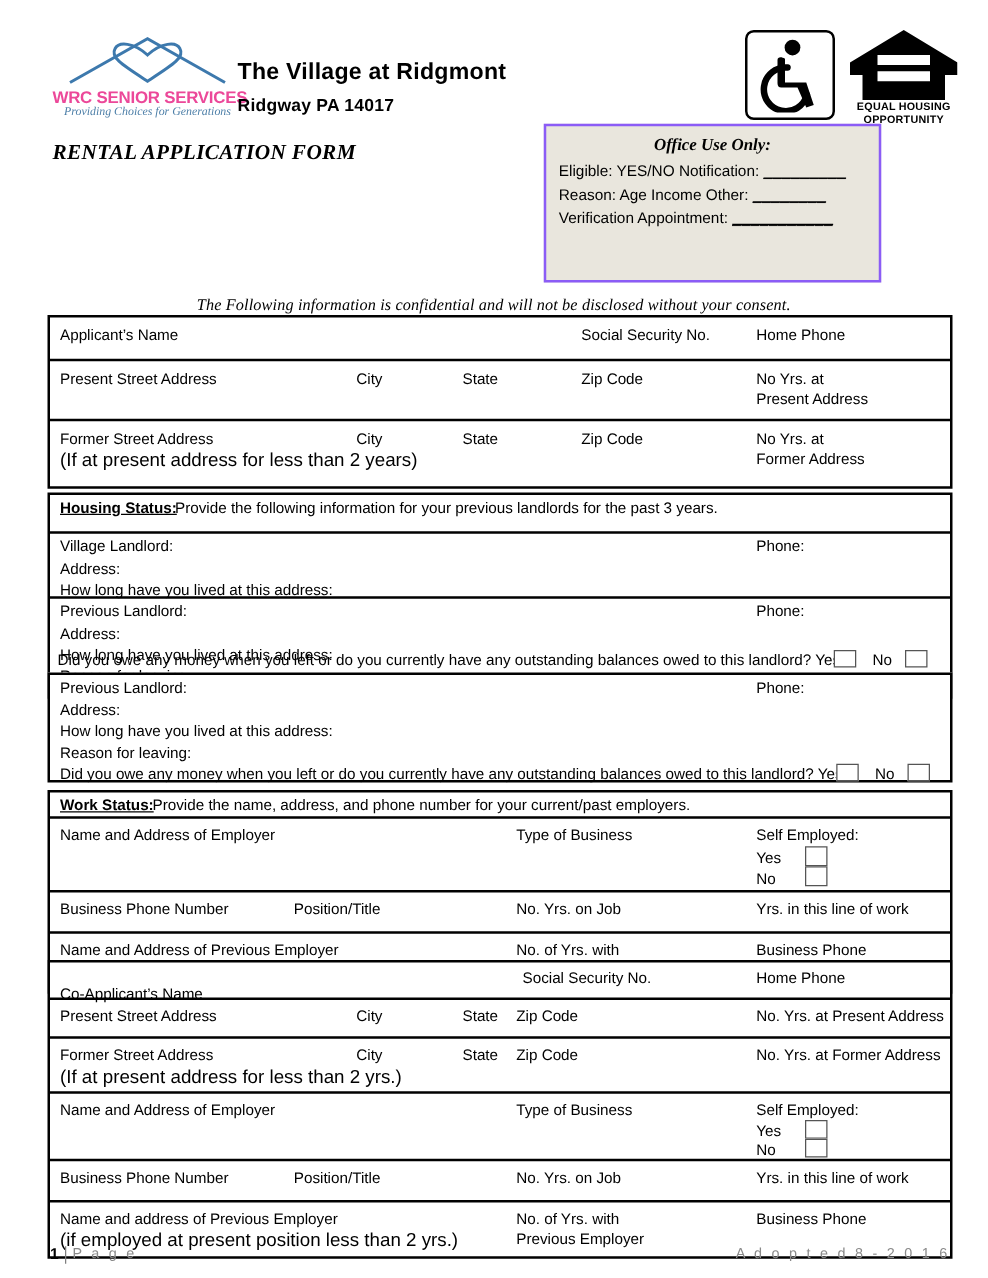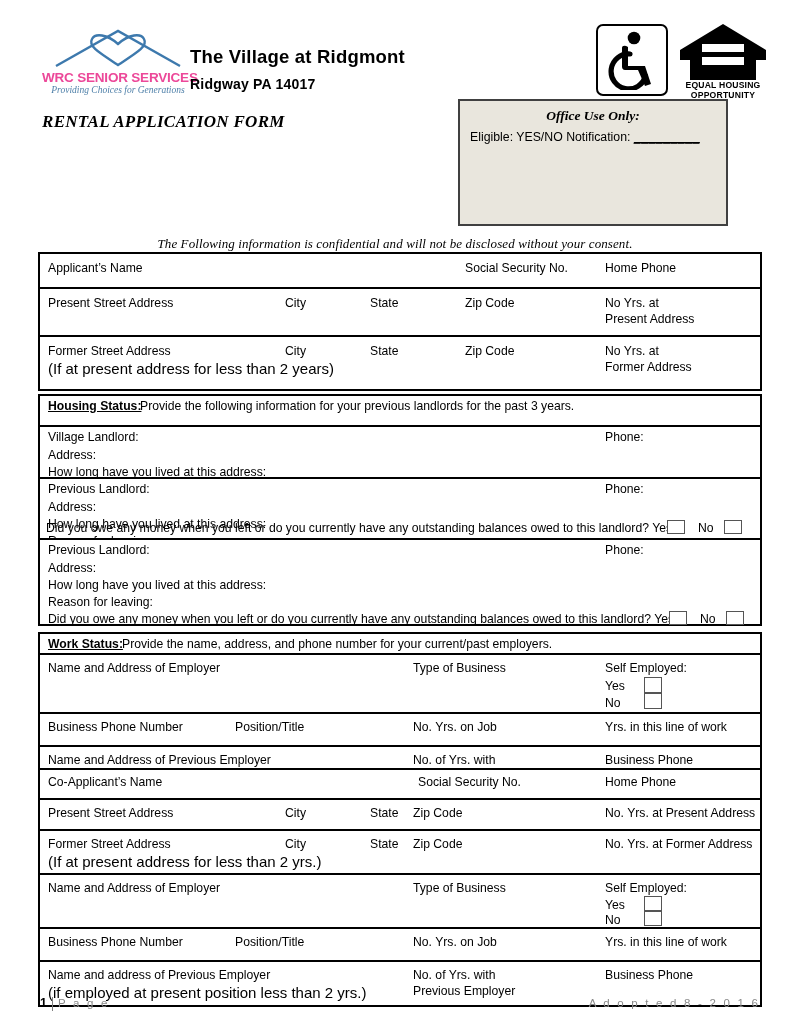--- a/index.html
+++ b/index.html
@@ -107,23 +107,23 @@
     font-weight: bold;
     font-size: 8.6px;
     line-height: 9.4px;
     letter-spacing: 0.2px;
     margin-top: 1px;
   }
 
   
   .office-box {
     position: absolute;
-    left: 458px; top: 99px;
+    left: 435px; top: 99px;
     width: 270px; height: 127px;
-    border: 2px solid #404040;
+    border: 2px solid #8b5cf6;
     background: #e9e6dd;
     box-sizing: border-box;
     padding: 7px 10px 0 10px;
   }
   .office-title {
     font-family: "Liberation Serif", serif;
     font-style: italic;
     font-weight: bold;
     font-size: 13.5px;
     text-align: center;
@@ -259,20 +259,28 @@
     </svg>
     <div class="eho-text">EQUAL HOUSING</div>
     <div class="eho-text">OPPORTUNITY</div>
   </div>
 
   <div class="office-box">
     <div class="office-title">Office Use Only:</div>
     <div class="office-line">
       <span>Eligible:  YES/NO Notification:</span>
       <span class="blank">_________</span>
+    </div>
+    <div class="office-line">
+      <span>Reason:  Age  Income  Other:</span>
+      <span class="blank">________</span>
+    </div>
+    <div class="office-line">
+      <span>Verification Appointment:</span>
+      <span class="blank">___________</span>
     </div>
   </div>
 
   <div class="confidential">The Following information is confidential and will not be disclosed without your consent.</div>
 
   <div class="tbl" style="top:252px;">
 
     <div class="row" style="height:35px;">
       <span class="t" style="left:8px; top:7px;">Applicant’s Name</span>
       <span class="t" style="left:425px; top:7px;">Social Security No.</span>
@@ -375,21 +383,21 @@
       <span class="t small" style="left:8px; top:24px;">(if employed at present position less than 2 yrs.)</span>
       <span class="t" style="left:373px; top:6px;">No. of Yrs. with</span>
       <span class="t" style="left:373px; top:22px;">Previous employer</span>
       <span class="t" style="left:565px; top:6px;">Business Phone</span>
     </div>
   </div>
 
   <div class="tbl" style="top:768px;">
 
     <div class="row" style="height:30px;">
-      <span class="t" style="left:8px; top:5px;">Co-Applicant’s Name</span>
+      <span class="t" style="left:8px; top:18px;">Co-Applicant’s Name</span>
       <span class="t" style="left:378px; top:5px;">Social Security No.</span>
       <span class="t" style="left:565px; top:5px;">Home Phone</span>
     </div>
 
     <div class="row" style="height:31px;">
       <span class="t" style="left:8px; top:6px;">Present Street Address</span>
       <span class="t" style="left:245px; top:6px;">City</span>
       <span class="t" style="left:330px; top:6px;">State</span>
       <span class="t" style="left:373px; top:6px;">Zip Code</span>
       <span class="t" style="left:565px; top:6px;">No. Yrs. at Present Address</span>

